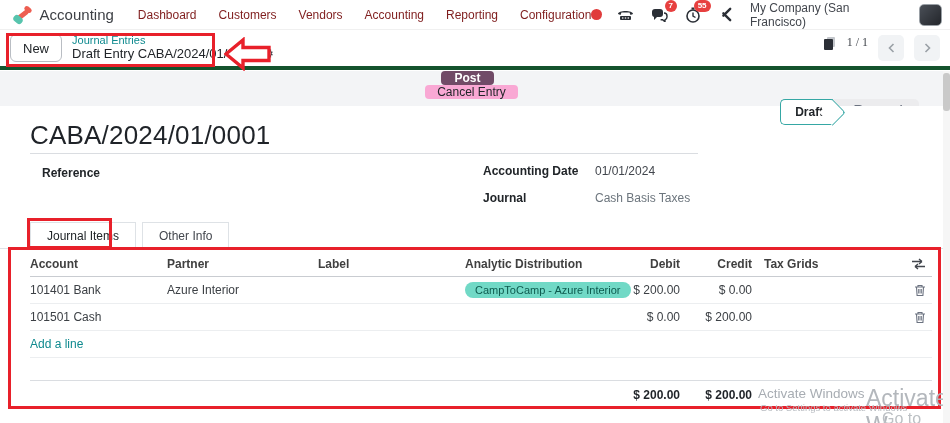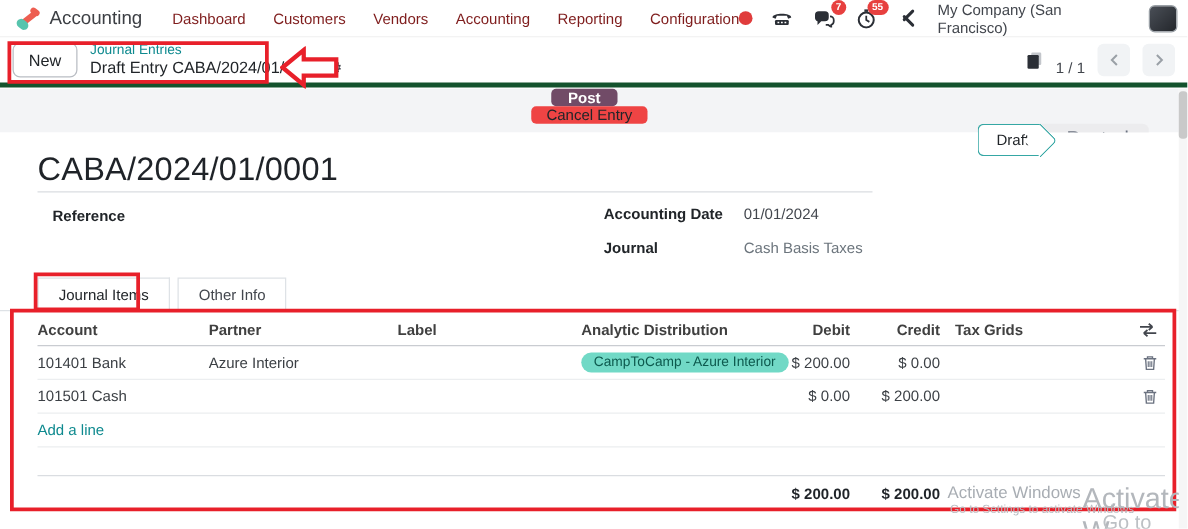--- a/index.html
+++ b/index.html
@@ -32,42 +32,42 @@
 
   
   .control-panel { position:absolute; top:30px; left:0; width:950px; height:40px; background:#fff;
                    border-bottom:4px solid #14532d; display:flex; align-items:center; padding:0 10px; }
   .btn-new { height:28px; padding:0 12px; background:#fff; border:1px solid #b9bdc3; border-radius:6px;
              font-size:13px; color:#212529; font-family:inherit; cursor:pointer; margin-right:10px; }
   .breadcrumb { display:flex; flex-direction:column; justify-content:center; line-height:1.15; }
   .bc-parent { font-size:11px; color:#0f8a8f; cursor:pointer; }
   .bc-current { font-size:13px; color:#212529; display:flex; align-items:center; gap:6px; }
   .gear { font-size:13px; color:#42464d; cursor:pointer; }
-  .pager-zone { margin-left:auto; display:flex; align-items:flex-end; gap:10px; }
+  .pager-zone { margin-left:auto; display:flex; align-items:flex-start; gap:10px;font-family:Liberation Serif, serif; }
   .pager-text { font-size:12px; color:#42464d; }
   .pg-btn { width:26px; height:26px; background:#f1f3f5; border:none; border-radius:5px; cursor:pointer;
             display:flex; align-items:center; justify-content:center; }
 
   
   .anno { position:absolute; border:3px solid #e8202a; background:transparent; pointer-events:none; }
   #anno-breadcrumb { left:6px; top:33px; width:209px; height:34px; }
   #anno-arrow { position:absolute; left:224px; top:37px; pointer-events:none; }
 
   
   .status-row { position:absolute; top:71px; left:0; width:943px; height:35px; background:#f3f4f6;
                 display:flex; align-items:center; padding:0 10px;flex-direction:column; }
   .btn-post { height:24px; padding:0 13px; background:#714b67; color:#fff; border:none; border-radius:4px;
               font-size:12px; font-weight:bold; font-family:inherit; cursor:pointer; margin-right:8px; }
-  .btn-cancel { height:24px; padding:0 12px; background:#ef4444; color:#212529; border:none; border-radius:4px;
+  .btn-cancel { height:24px; padding:0 12px; background:#f9a8d4; color:#212529; border:none; border-radius:4px;
                 font-size:12px; font-family:inherit; cursor:pointer; }
   .statusbar { margin-left:auto; margin-right:14px; display:flex; align-items:center; background:#ececee;
                border-radius:5px; height:26px; padding-right:4px; }
   .state-draft { position:relative; background:#fff; border:1px solid #35a7a4; border-right:none; border-radius:5px 0 0 5px;
                  height:26px; display:flex; align-items:center; padding:0 10px 0 14px; font-size:12px;
-                 font-weight:normal; color:#212529; z-index:2; }
+                 font-weight:bold; color:#212529; z-index:2; }
   .state-draft::after { content:""; position:absolute; right:-9px; top:3.2px; width:18px; height:18px;
                  background:#fff; border-top:1px solid #35a7a4; border-right:1px solid #35a7a4;
                  transform:rotate(45deg); border-radius:0 4px 0 0; }
   .state-posted { font-size:16px; color:#6b7280; padding:0 12px 0 20px; }
 
   
   .sheet { position:absolute; top:106px; left:0; width:943px; height:317px; background:#fff; }
   .doc-title { position:absolute; left:30px; top:14px; font-size:26px; color:#1f2328; letter-spacing:0.2px; }
   .title-rule { position:absolute; left:30px; top:47px; width:668px; height:1px; background:#dadde1; }
   .fld-label { font-size:12px; font-weight:bold; color:#212529; }

